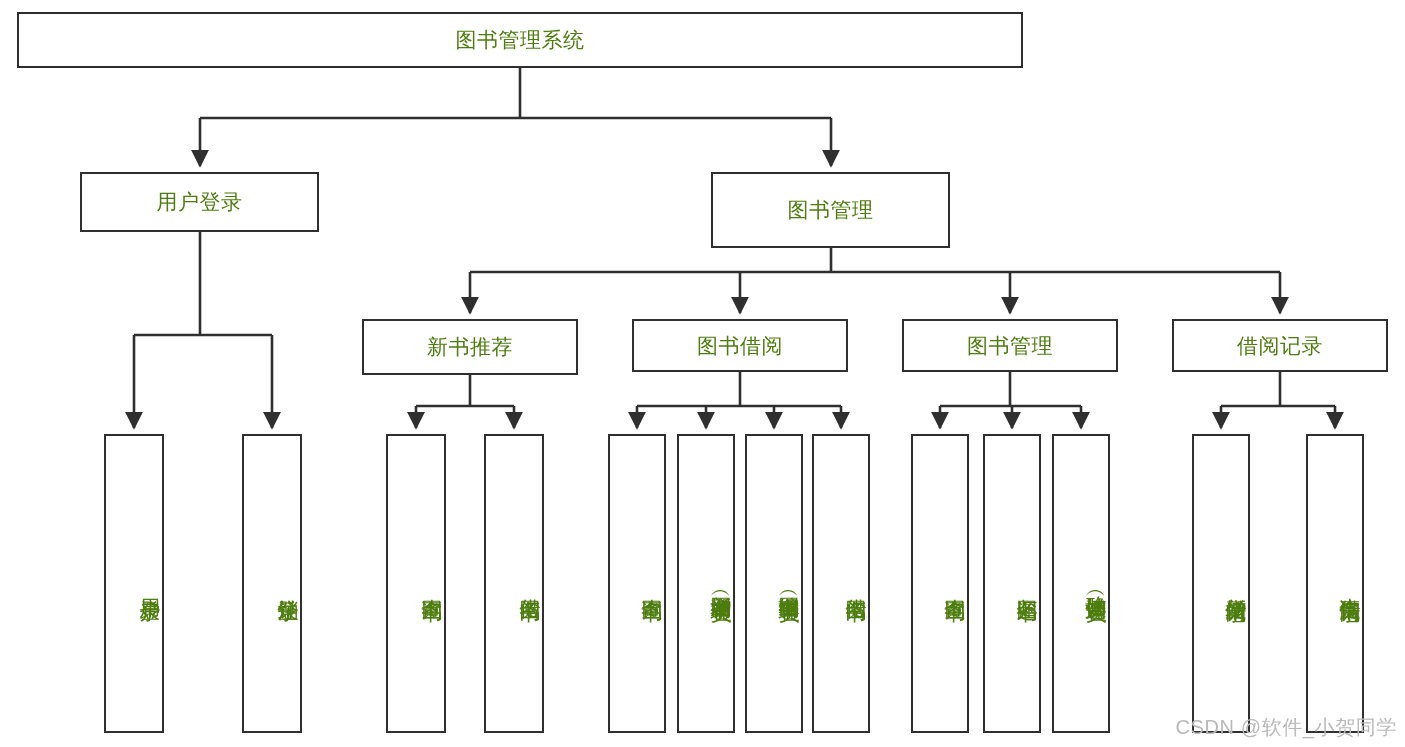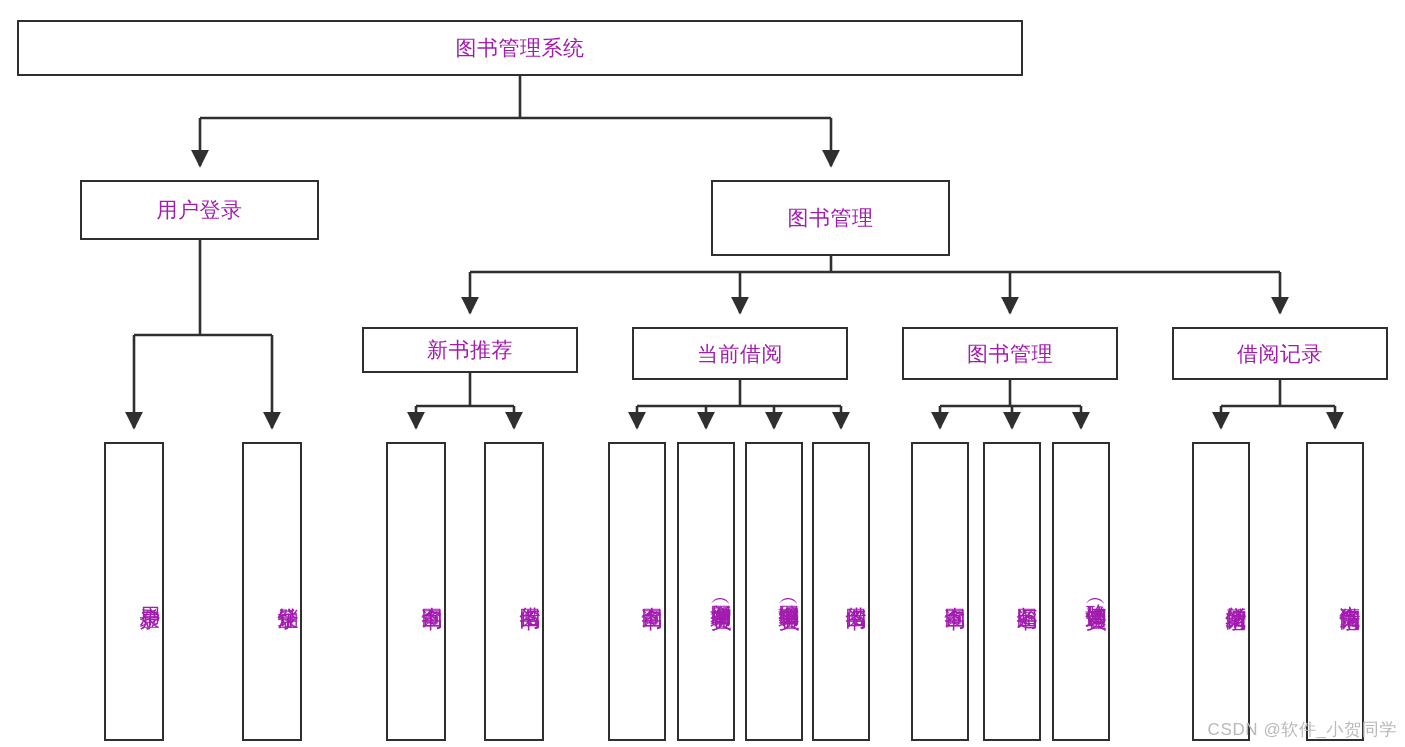--- a/index.html
+++ b/index.html
@@ -25,22 +25,21 @@
     height: 747px;
   }
   .node {
     position: absolute;
     box-sizing: border-box;
     background: #ffffff;
     border: 2px solid #2f2f2f;
     display: flex;
     align-items: center;
     justify-content: center;
-    color: #a21caf;
-    margin-top: 8px;
+    color: #4d7c0f;
   }
   .node.horiz {
     font-size: 21px;
     letter-spacing: 0.5px;
   }
   .node.vert {
     writing-mode: vertical-rl;
     text-orientation: upright;
     font-size: 21px;
     padding-top: 8px;
@@ -48,21 +47,21 @@
     align-items: flex-start;
     justify-content: center;
     line-height: 1.12;
     letter-spacing: 1px;
     white-space: nowrap;
   }
   .watermark {
     position: absolute;
     right: 8px;
     bottom: 6px;
-    font-size: 17px;
+    font-size: 20px;
     color: #b9b9b9;
     letter-spacing: 0.6px;
     white-space: nowrap;
     pointer-events: none;
   }
 </style>
 </head>
 <body>
 
 <div id="stage">
@@ -116,22 +115,22 @@
       <path d="M 1335 406 L 1335 428" marker-end="url(#arrow)"></path>
 
     </g>
   </svg>
 
   <div class="node horiz" style="left: 17px; top: 12px; width: 1006px; height: 56px;">图书管理系统</div>
 
   <div class="node horiz" style="left: 80px; top: 172px; width: 239px; height: 60px;">用户登录</div>
   <div class="node horiz" style="left: 711px; top: 172px; width: 239px; height: 76px;">图书管理</div>
 
-  <div class="node horiz" style="left: 362px; top: 319px; width: 216px; height: 46px;">新书推荐</div>
-  <div class="node horiz" style="left: 632px; top: 319px; width: 216px; height: 53px;">当前借阅</div>
+  <div class="node horiz" style="left: 362px; top: 319px; width: 216px; height: 56px;">新书推荐</div>
+  <div class="node horiz" style="left: 632px; top: 319px; width: 216px; height: 53px;">图书借阅</div>
   <div class="node horiz" style="left: 902px; top: 319px; width: 216px; height: 53px;">图书管理</div>
   <div class="node horiz" style="left: 1172px; top: 319px; width: 216px; height: 53px;">借阅记录</div>
 
   <div class="node vert" style="left: 104px; top: 434px; width: 60px; height: 299px;">用户登录</div>
   <div class="node vert" style="left: 242px; top: 434px; width: 60px; height: 299px;">注销登录</div>
   <div class="node vert" style="left: 386px; top: 434px; width: 60px; height: 299px;">查询图书</div>
   <div class="node vert" style="left: 484px; top: 434px; width: 60px; height: 299px;">借阅图书</div>
   <div class="node vert" style="left: 608px; top: 434px; width: 58px; height: 299px;">查询图书</div>
   <div class="node vert" style="left: 677px; top: 434px; width: 58px; height: 299px;">新增图书（管理员）</div>
   <div class="node vert" style="left: 745px; top: 434px; width: 58px; height: 299px;">编辑图书（管理员）</div>

